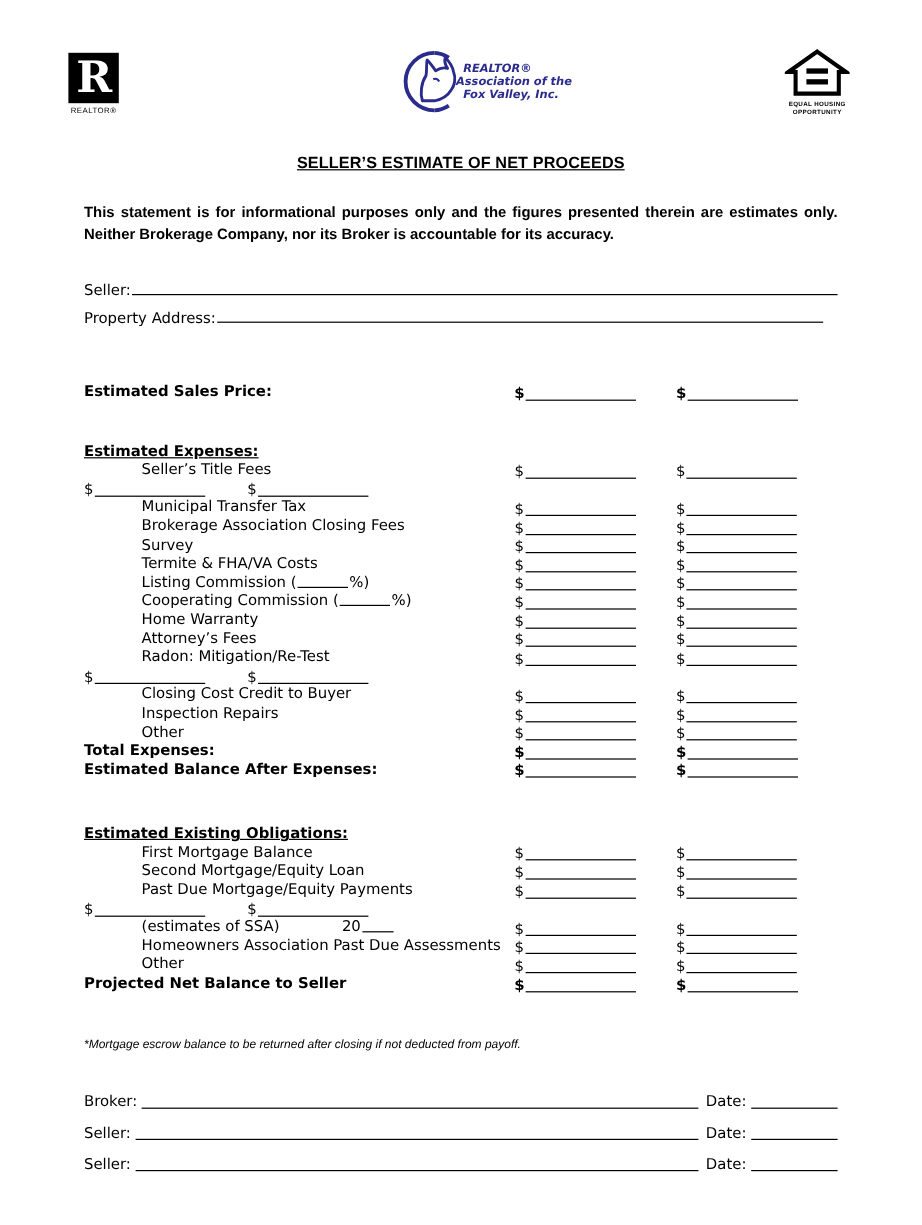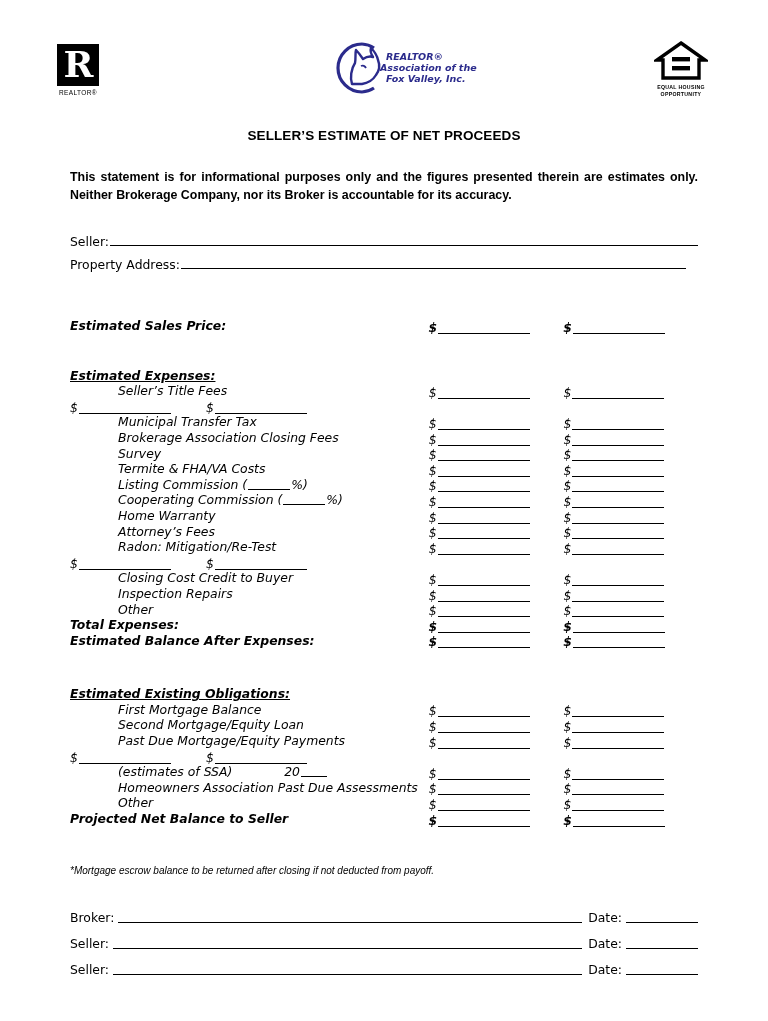--- a/index.html
+++ b/index.html
@@ -91,20 +91,21 @@
     line-height: 7px;
     margin-top: 2px;
     font-family: "Liberation Sans", sans-serif;
   }
 
   
   .doc-title {
     text-align: center;
     font-weight: bold;
     font-size: 13.5px;
+    text-decoration: underline;
     margin-top: 22px;
     letter-spacing: 0.1px;
     font-family: "Liberation Sans", sans-serif;
   }
 
   
   .disclaimer {
     margin: 26px 70px 0 70px;
     font-weight: bold;
     font-size: 12.4px;
@@ -123,21 +124,21 @@
   .idline .lbl { white-space: nowrap; }
   .idline .fill {
     flex: 1 1 auto;
     border-bottom: 1px solid #000;
     height: 11px;
     margin-left: 1px;
   }
   .idline.addr .fill { margin-right: 12px; }
 
   
-  .section { margin: 0 70px; font-size: 12.4px; font-style: italic; }
+  .section { margin: 0 70px; font-size: 12.4px; }
   .row {
     display: flex;
     align-items: flex-end;
     height: 15.6px;
   }
   .row .label {
     width: 362px;
     white-space: nowrap;
     line-height: 15.6px;
   }
@@ -184,21 +185,21 @@
     margin: 0 70px;
     font-style: italic;
     font-size: 10px;
     font-family: "Liberation Sans", sans-serif;
   }
 
   
   .signblock { margin: 0 70px; font-size: 12.4px; }
   .signline {
     display: flex;
-    align-items: flex-start;
+    align-items: center;
     margin-bottom: 11px;
   }
   .signline .lbl { white-space: nowrap; }
   .signline .fill {
     flex: 1 1 auto;
     border-bottom: 1px solid #000;
     height: 12px;
     margin: 0 6px 0 4px;
   }
   .signline .datelbl { white-space: nowrap; }

